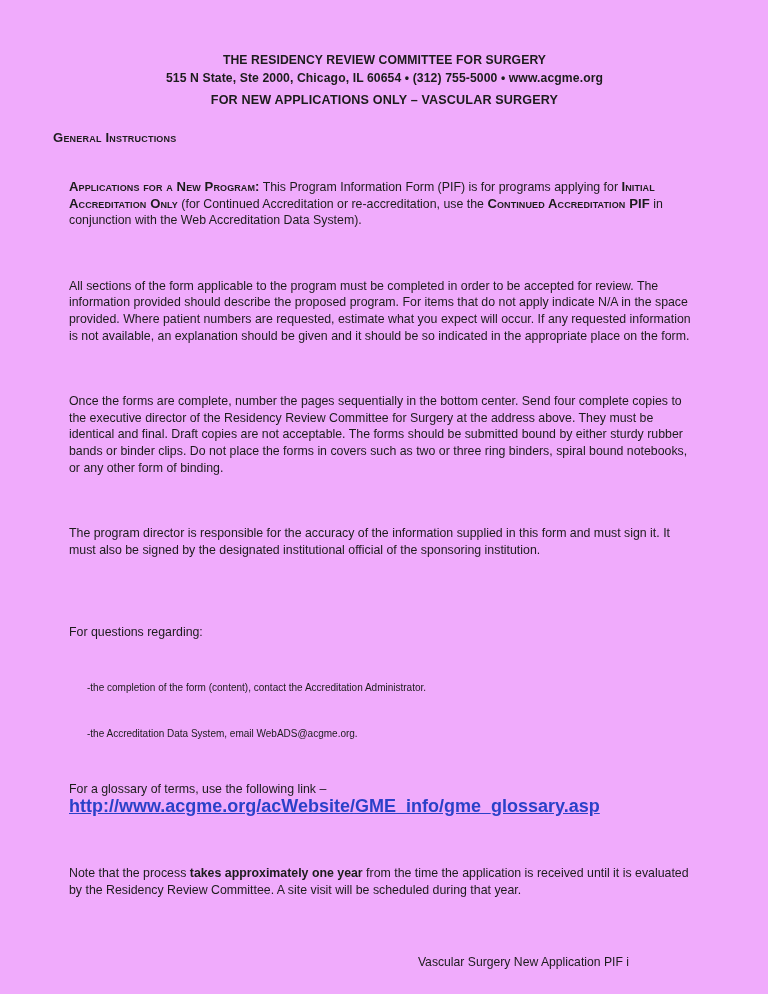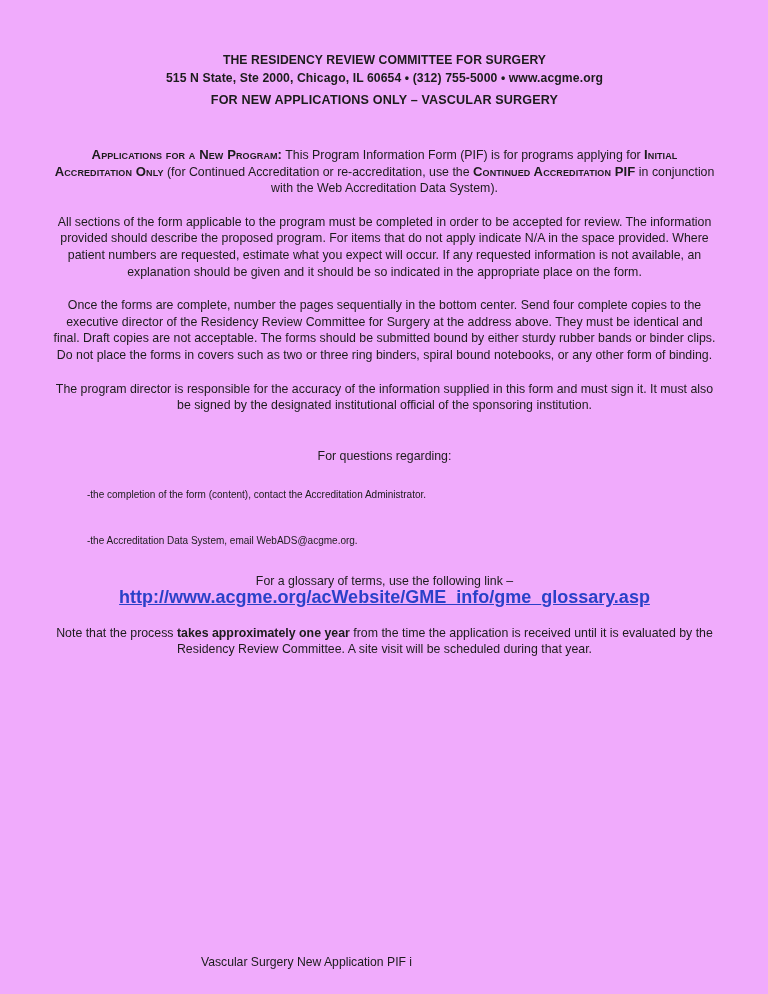--- a/index.html
+++ b/index.html
@@ -61,24 +61,24 @@
     font-weight: bold;
     font-variant: small-caps;
     font-size: 13.1px;
     line-height: 16px;
     letter-spacing: 0.2px;
   }
   .heading-gap { height: 23px; }
 
   
   p.body-par {
-    margin: 0;
+    margin: 16px;
     font-size: 12.35px;
     line-height: 16.6px;
-    text-align: center;
+    text-align: left;
   }
   .par-gap { height: 17px; }
 
   b.strong { font-weight: bold; }
 
   .indent-line {
     margin: 6px;
     padding-left: 28px;
     font-size: 10px;
     line-height: 16.6px;
@@ -90,44 +90,45 @@
     text-decoration: underline;
     font-size: 18px;
     line-height: 16.6px;
     word-break: break-all;
     font-weight: bold;
   }
 
   
   .page-footer {
     position: absolute;
-    left: 0;
+    left: 16px;
     top: 955px;
     width: 613px;
-    text-align: center;
+    text-align: right;
     font-size: 12.2px;
     color: #1c1c1c;
   }
 </style>
 </head>
 <body>
 
 <div class="page">
 
   <div class="content">
 
     <div class="doc-header">
       <span class="org-line">THE RESIDENCY REVIEW COMMITTEE FOR SURGERY</span>
       <span class="addr-line">515 N State, Ste 2000, Chicago, IL 60654 • (312) 755-5000 • www.acgme.org</span>
     </div>
 
     <div class="doc-subtitle">FOR NEW APPLICATIONS ONLY – VASCULAR SURGERY</div>
 
     <div class="heading-gap"></div>
 
+    <h2 class="section-heading">General Instructions</h2>
 
     <div class="par-gap"></div>
 
     <p class="body-par">
       <span class="sc">Applications for a New Program:</span><span>  This Program Information Form (PIF) is for programs applying for </span><span class="sc">Initial Accreditation Only</span><span> (for Continued Accreditation or re-accreditation, use the </span><span class="sc">Continued Accreditation PIF</span><span> in conjunction with the Web Accreditation Data System).</span>
     </p>
 
     <div class="par-gap"></div>
 
     <p class="body-par">All sections of the form applicable to the program must be completed in order to be accepted for review. The information provided should describe the proposed program. For items that do not apply indicate N/A in the space provided. Where patient numbers are requested, estimate what you expect will occur. If any requested information is not available, an explanation should be given and it should be so indicated in the appropriate place on the form.</p>

